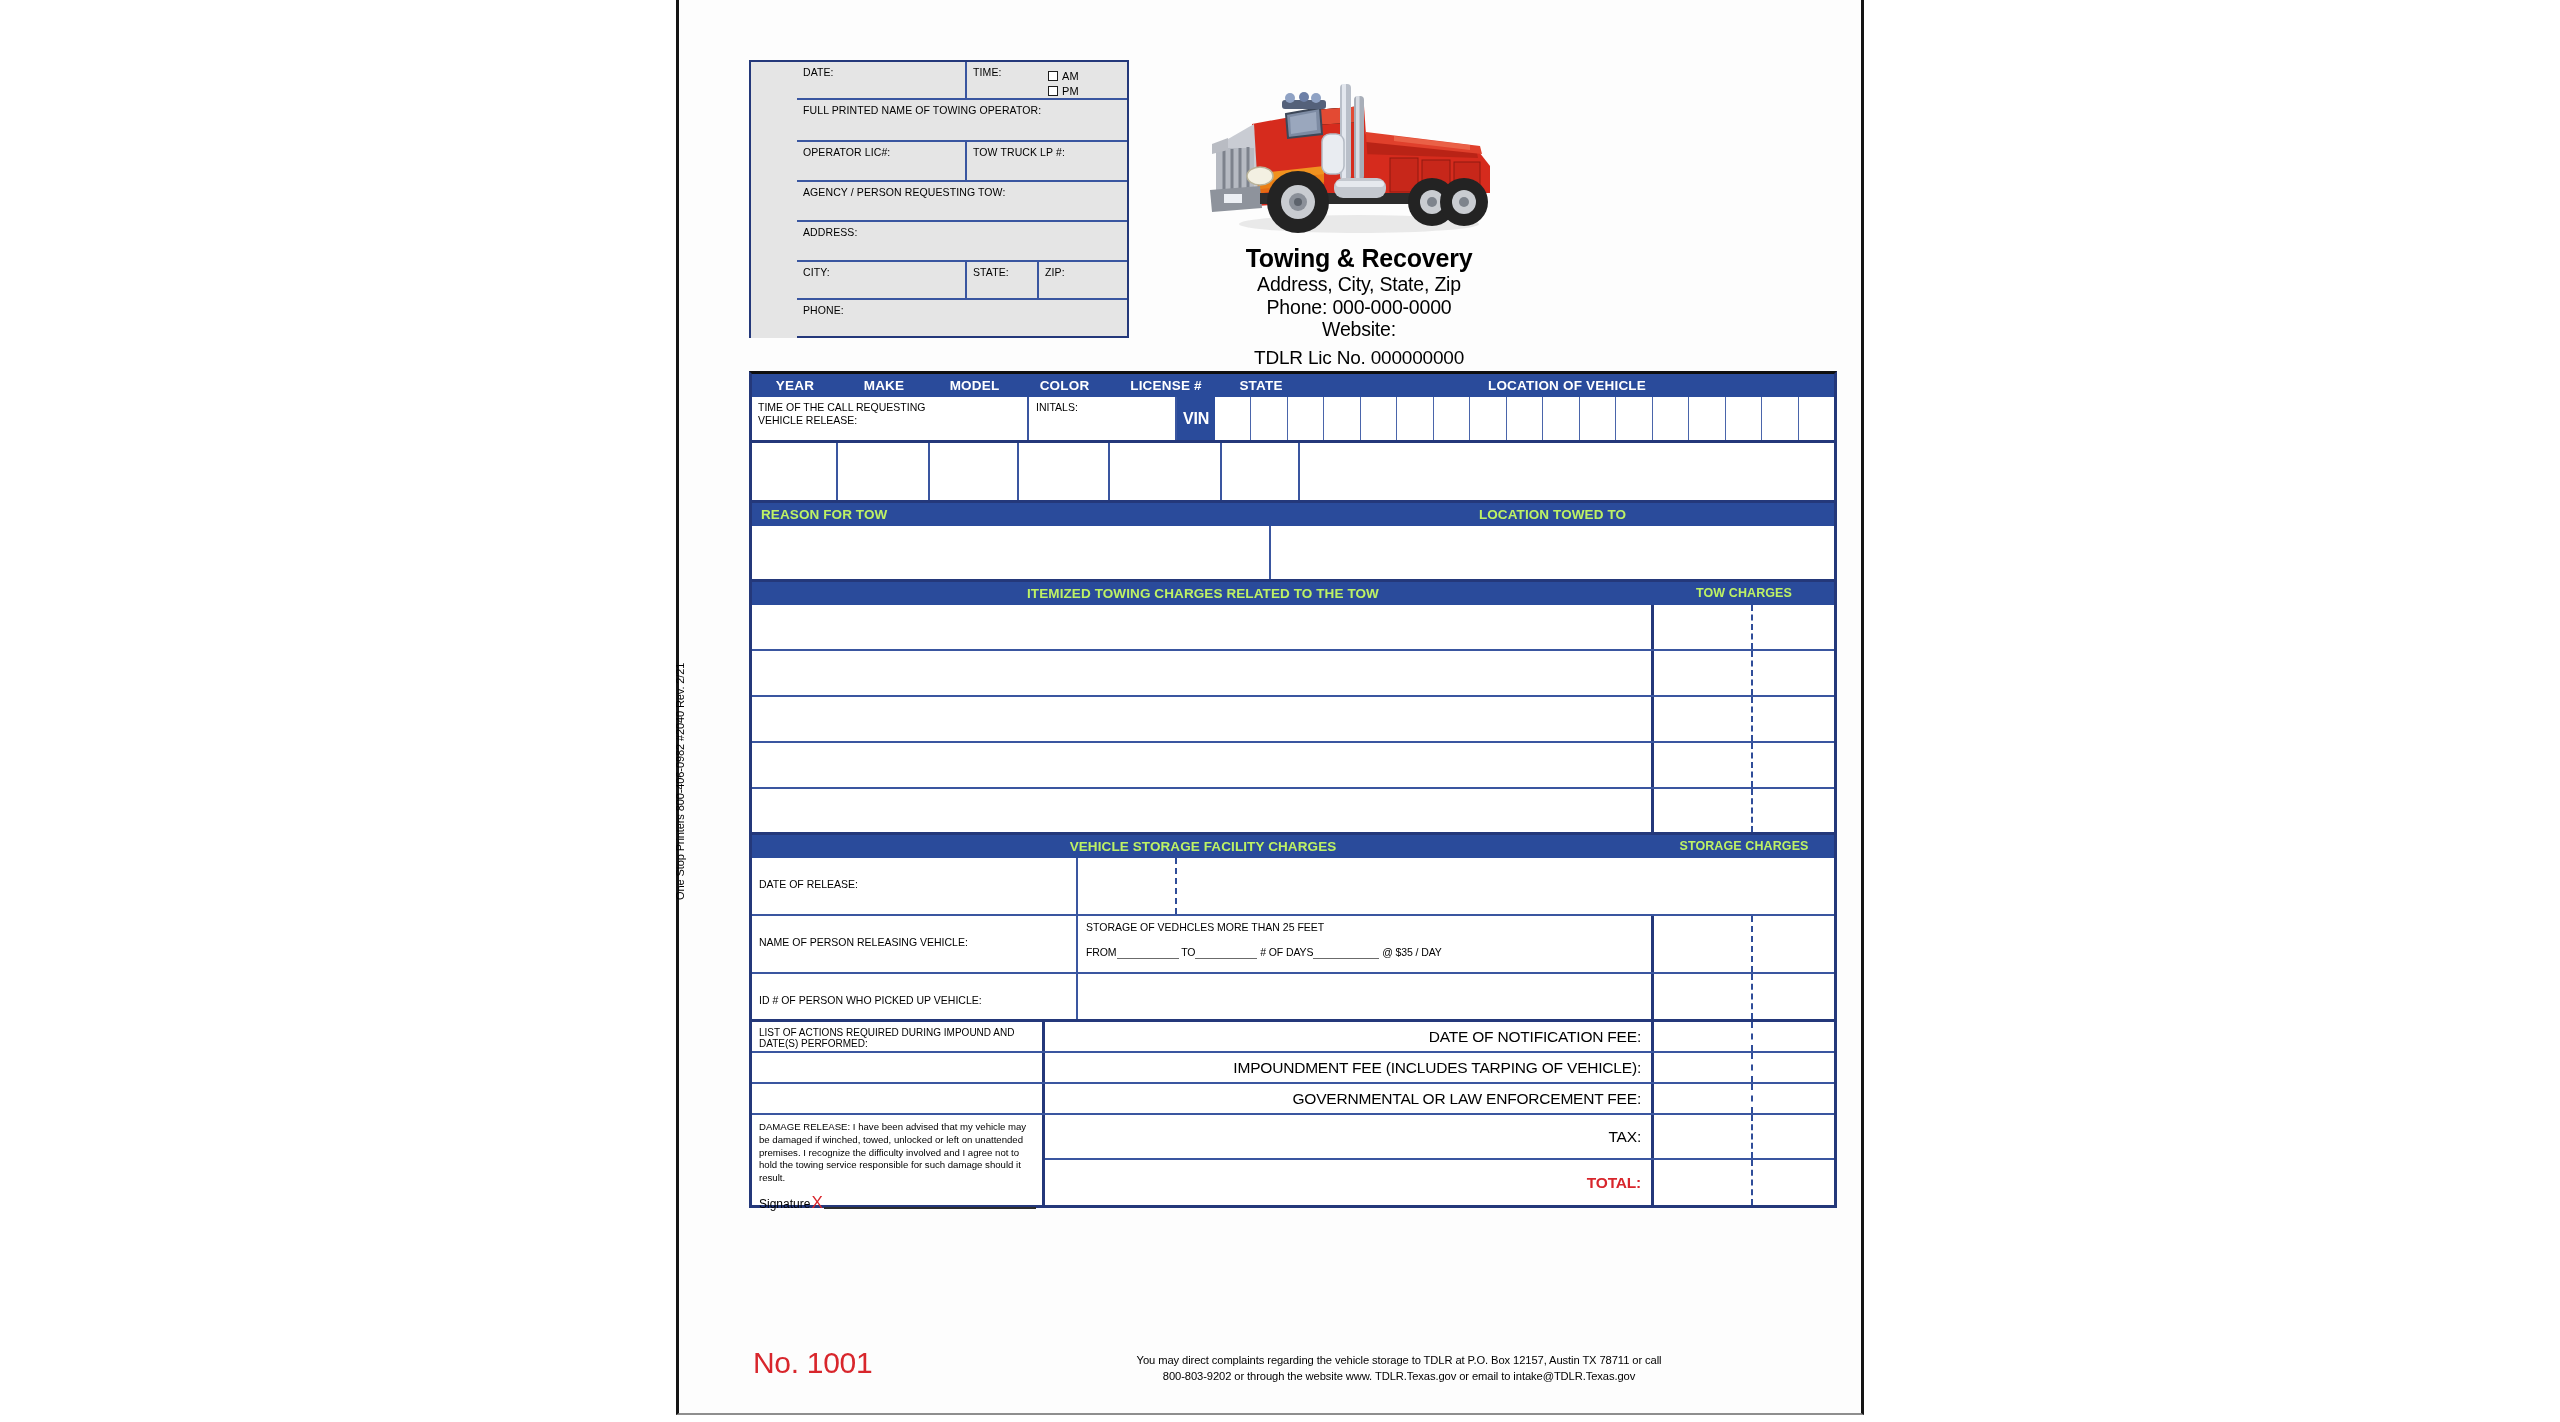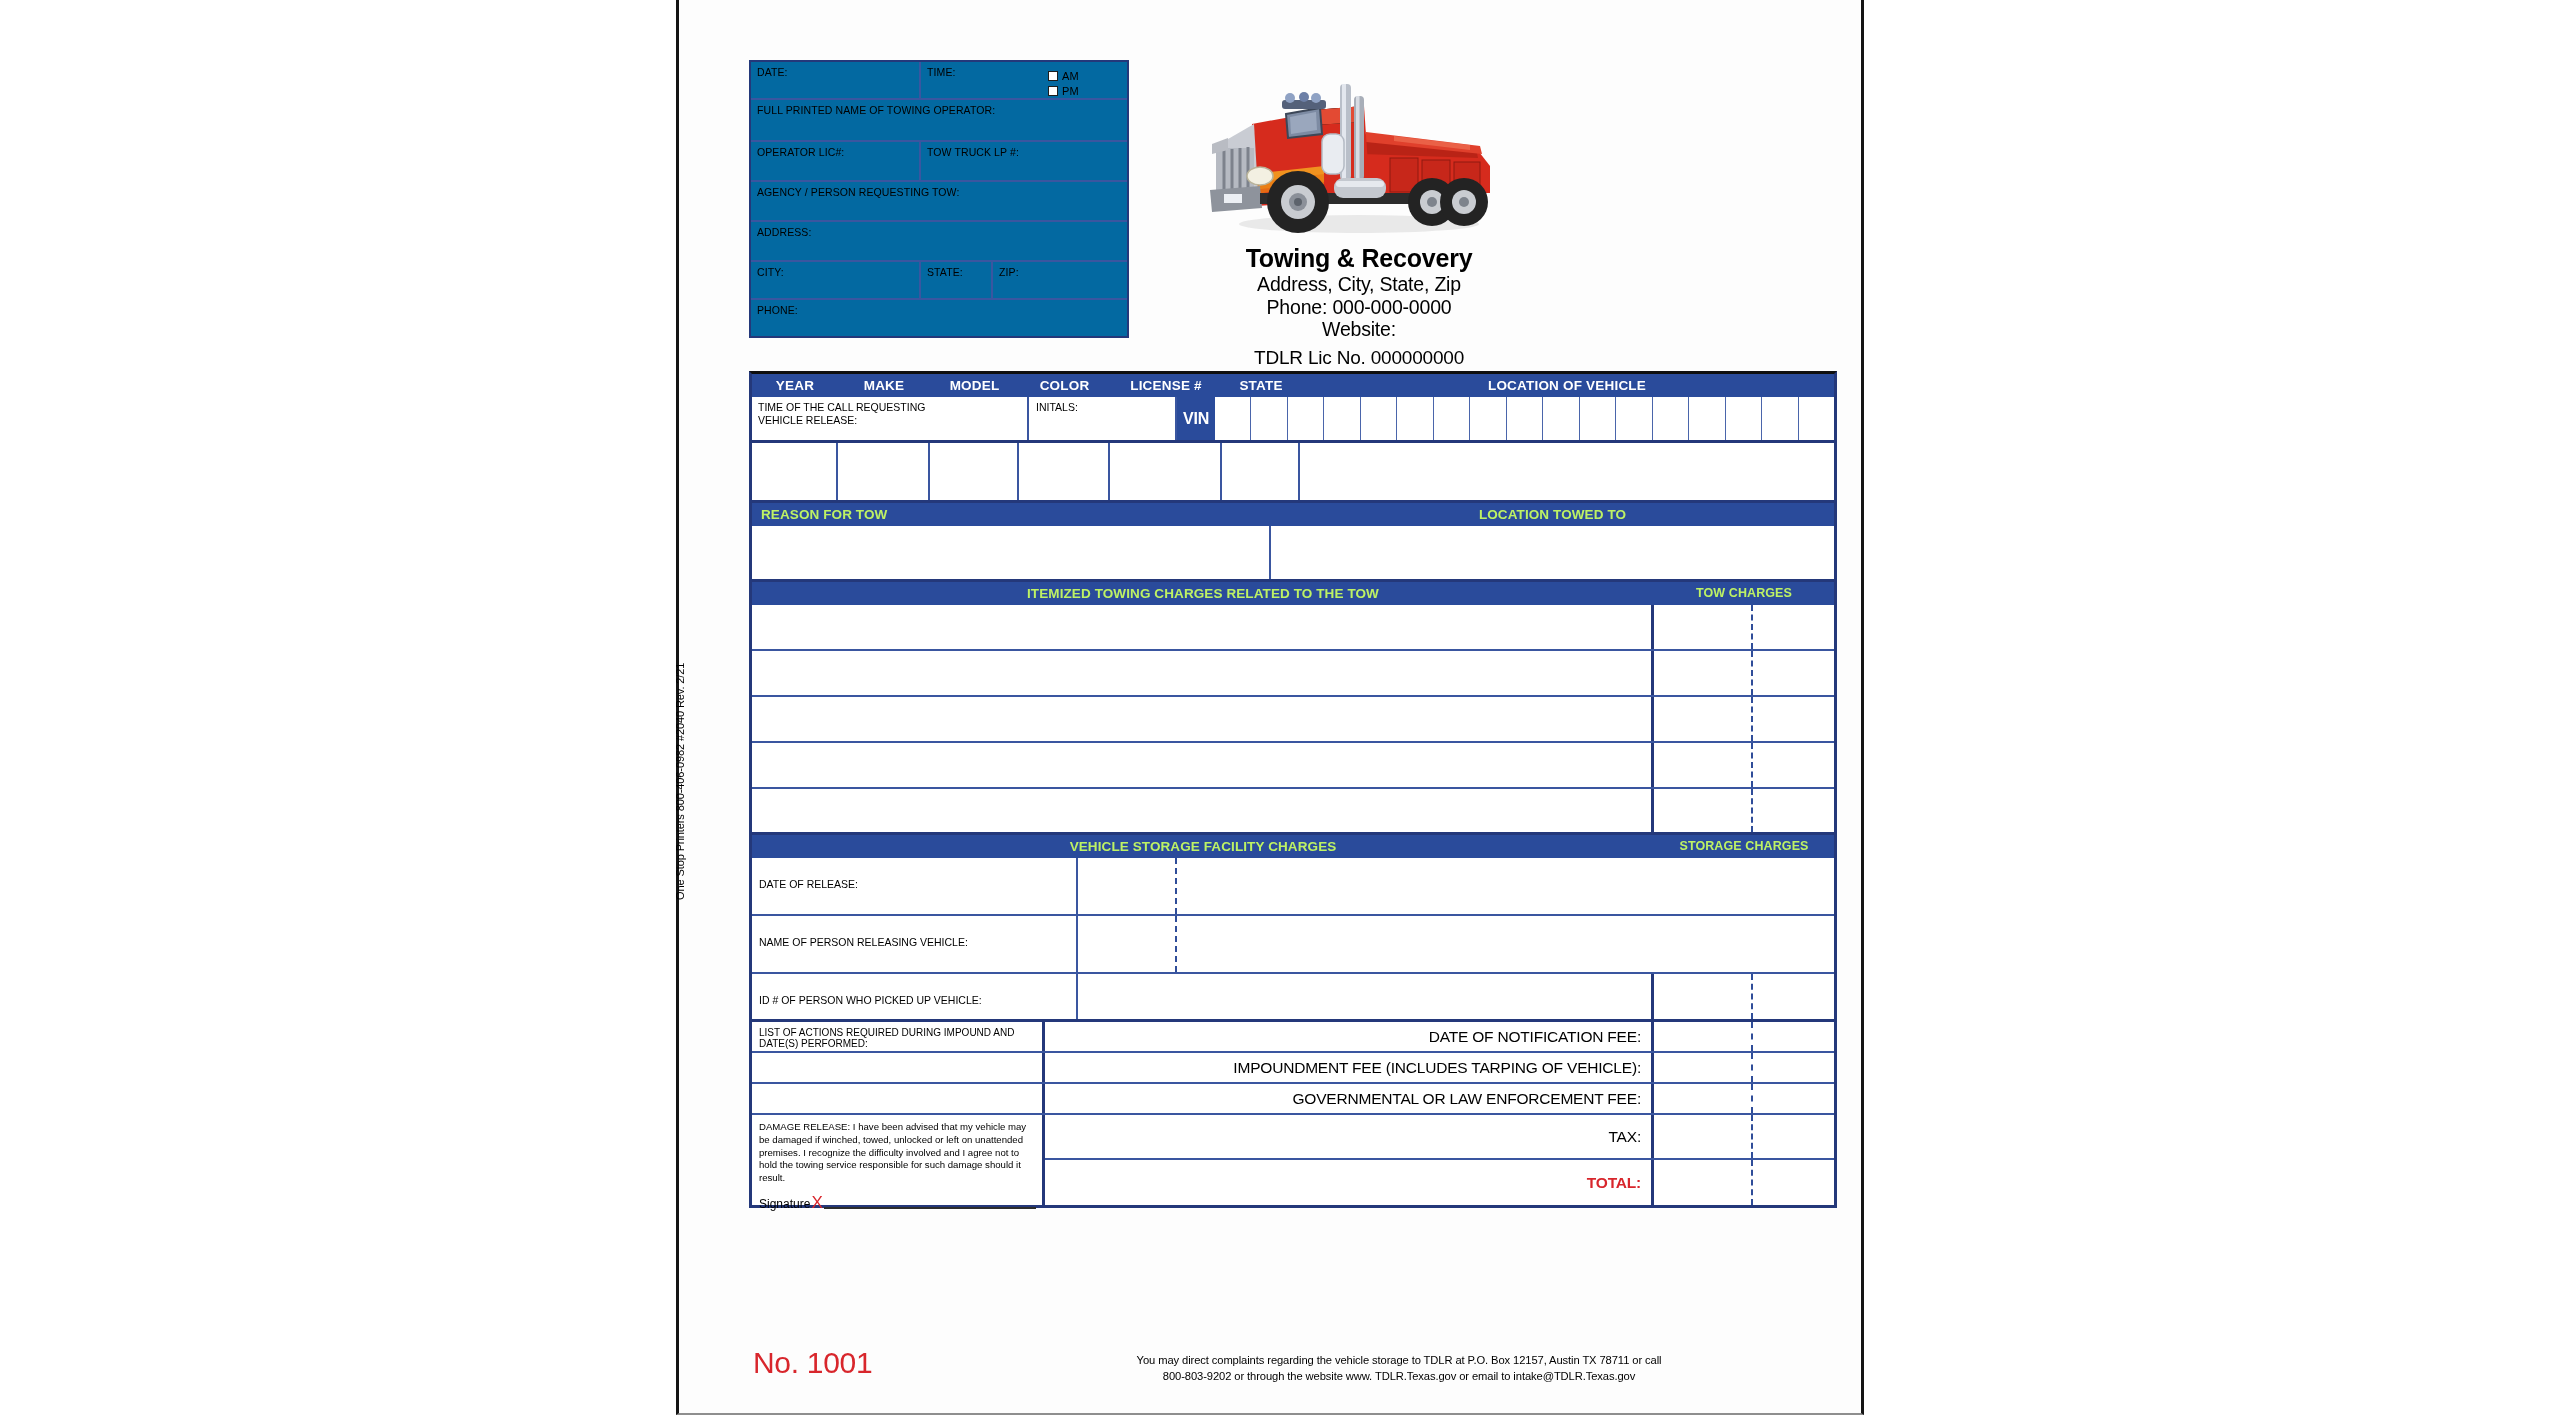--- a/index.html
+++ b/index.html
@@ -30,21 +30,22 @@
   
   :root{}
   .blue { background: #2a4b9b; }
 
   
   #infoblock {
     position: absolute; left: 70px; top: 60px;
     width: 380px;
     border: 2px solid #24387a;
     border-bottom: 0;
-    background: #0369a1;
+    background: #e5e5e5;
+    padding-left: 46px;
   }
   .irow { display: flex; border-bottom: 2px solid #3a56a0; }
   .irow:last-child { border-bottom: 2px solid #24387a; }
   .icell {
     position: relative;
     padding: 4px 5px 0 6px;
     min-height: 36px;
     font-size: 10.5px;
     letter-spacing: .1px;
     color: #000;
@@ -439,20 +440,29 @@
           <span>DATE OF RELEASE:</span>
         </div>
         <div class="stg-amt">
           <div class="amt-dash"></div>
         </div>
       </div>
 
       <div class="row stgrow1 bbot">
         <div class="stg-left bright">
           <span>NAME OF PERSON RELEASING VEHICLE:</span>
+        </div>
+        <div class="stg-mid bright3">
+          <div>STORAGE OF VEDHCLES MORE THAN 25 FEET</div>
+          <div class="stgdetail">
+            <span>FROM</span><span class="fillline" style="width:62px;">&nbsp;</span>
+            <span>TO</span><span class="fillline" style="width:62px;">&nbsp;</span>
+            <span># OF DAYS</span><span class="fillline" style="width:66px;">&nbsp;</span>
+            <span>@ $35 / DAY</span>
+          </div>
         </div>
         <div class="stg-amt">
           <div class="amt-dash"></div>
         </div>
       </div>
 
       <div class="row stgrow3 bbot3">
         <div class="stg-left bright">
           <span>ID # OF PERSON WHO PICKED UP VEHICLE:</span>
         </div>

